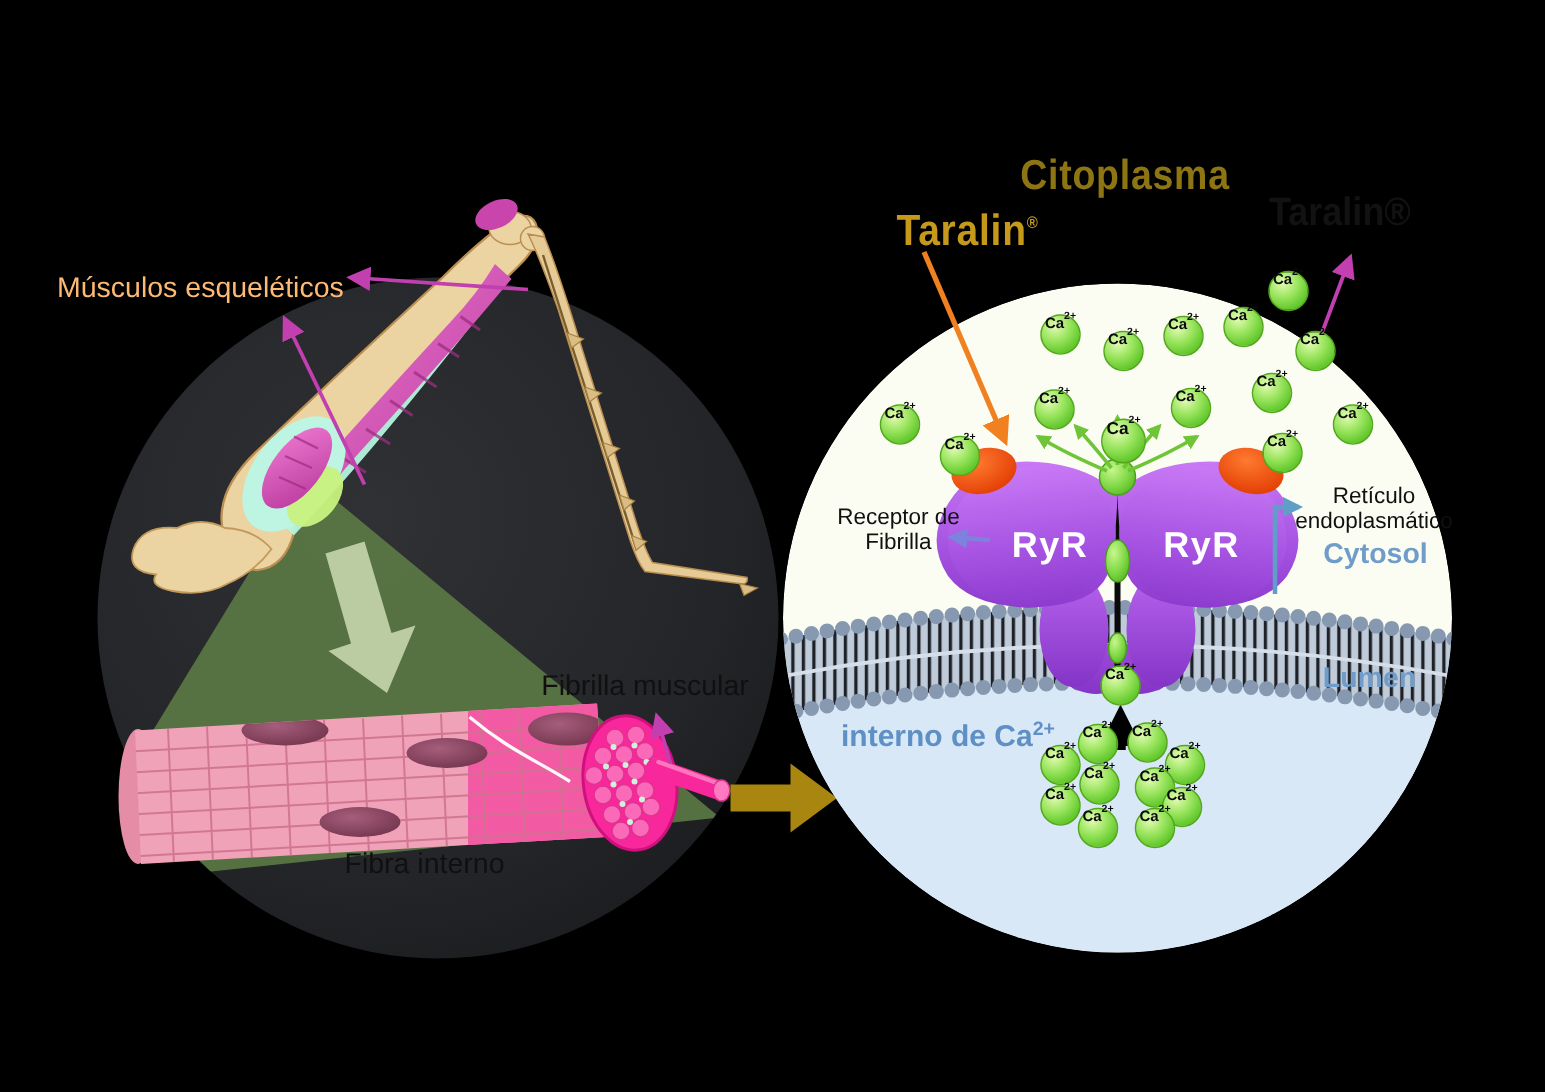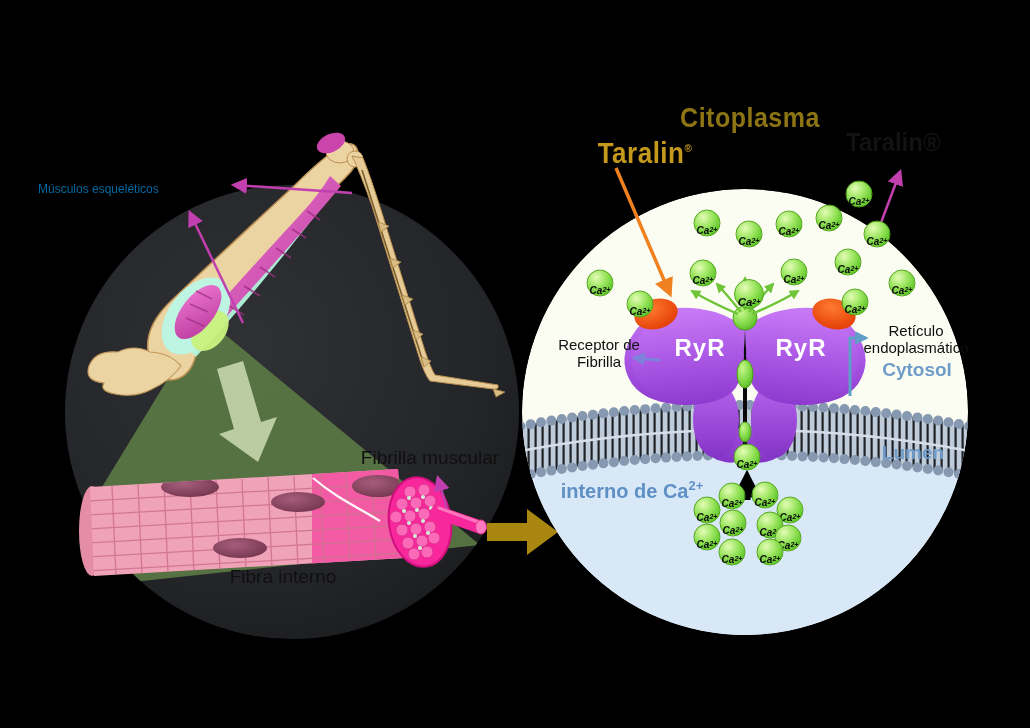--- a/index.html
+++ b/index.html
@@ -5,32 +5,32 @@
   html,body{margin:0;padding:0;background:#000;}
   #stage{position:relative;width:1030px;height:728px;background:#000;overflow:hidden;
          font-family:"Liberation Sans","DejaVu Sans",sans-serif;}
   #art{position:absolute;left:0;top:0;}
   .lbl{position:absolute;white-space:nowrap;}
   .center{transform:translateX(-50%);text-align:left;}
   .gold-title{font-weight:bold;font-size:25px;letter-spacing:.5px;color:#8d7514;transform:translateX(-50%) scaleY(1.12);}
   .taralin{font-weight:bold;font-size:26px;letter-spacing:.5px;color:#c5991b;transform:translateX(-50%) scaleY(1.12);}
   .taralin sup{font-size:10px;}
   .ghost-right{font-weight:bold;font-size:24px;color:#121212;transform:scaleY(1.1);}
-  .ghost-left{font-size:12px;color:#0369a1;}
+  .ghost-left{font-size:19px;color:#fdba74;}
   .black-label{font-size:15px;color:#101010;line-height:17px;text-align:center;}
   .big-black{font-size:19px;color:#101010;}
   .blue-bold{font-weight:bold;font-size:19px;color:#6f9cc9;}
   .storage{font-weight:bold;font-size:20px;color:#5e90c5;line-height:23px;text-align:center;}
   .storage sup{font-size:13px;}
-  .ryr{font-weight:bold;font-size:24px;color:#fff;letter-spacing:1px;transform:translateX(-50%);}
+  .ryr{font-weight:bold;font-size:24px;color:#fff;letter-spacing:1px;transform:translateX(-50%);margin-top:16px;}
   .ca-ion{position:absolute;width:27px;height:27px;border-radius:50%;
     background:radial-gradient(circle at 35% 28%, #e4fcb6, #98e45c 42%, #66ca30 72%, #50b31d);
     border:1px solid #54a71c;box-sizing:border-box;
-    display:flex;align-items:flex-end;justify-content:center;
-    font-size:10px;font-weight:bold;color:#0a0a0a;transform:translate(-50%,-50%);font-style:italic;}
+    display:flex;align-items:flex-start;justify-content:center;
+    font-size:10px;font-weight:bold;color:#0a0a0a;transform:translate(-50%,-50%);}
   .ca-ion .sup{font-size:7px;position:relative;top:-3px;font-weight:bold;}
   .ca-ion.bold-ion{width:30px;height:30px;font-size:11.5px;font-weight:800;}
 </style>
 </head>
 <body>
 
 <div id="stage">
 
 <svg id="art" width="1030" height="728" viewBox="0 0 1030 728">
   <defs>

